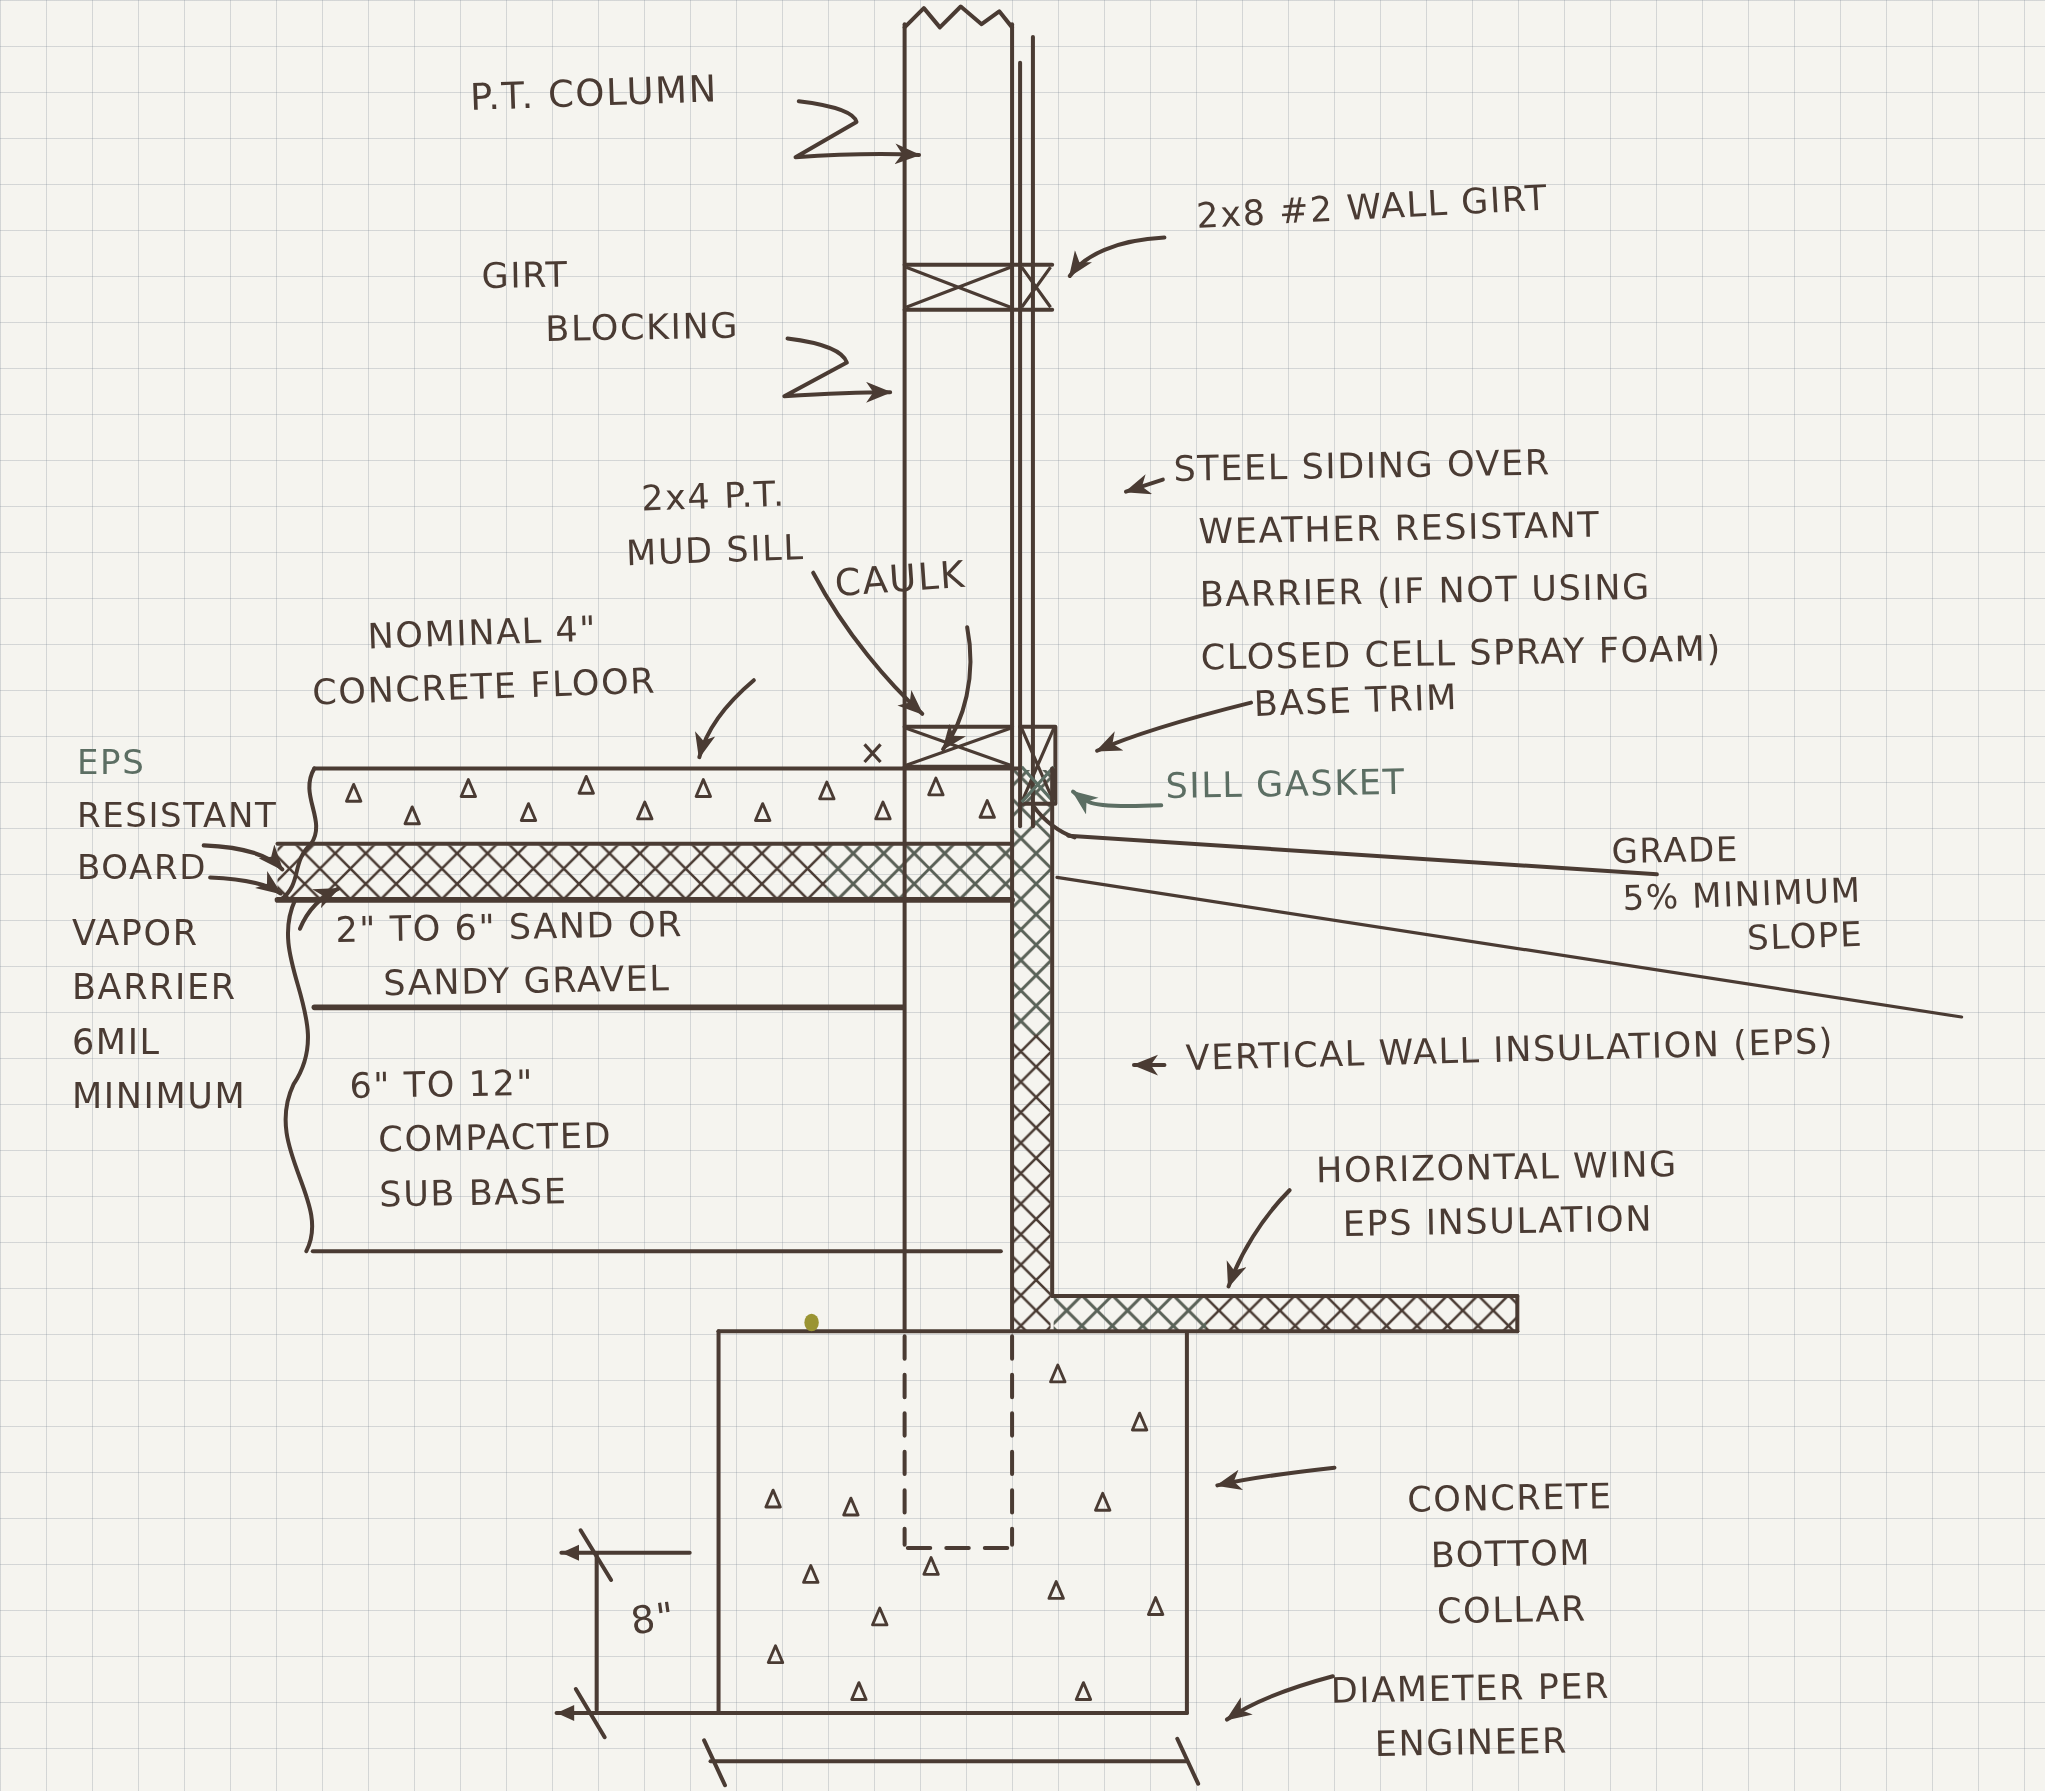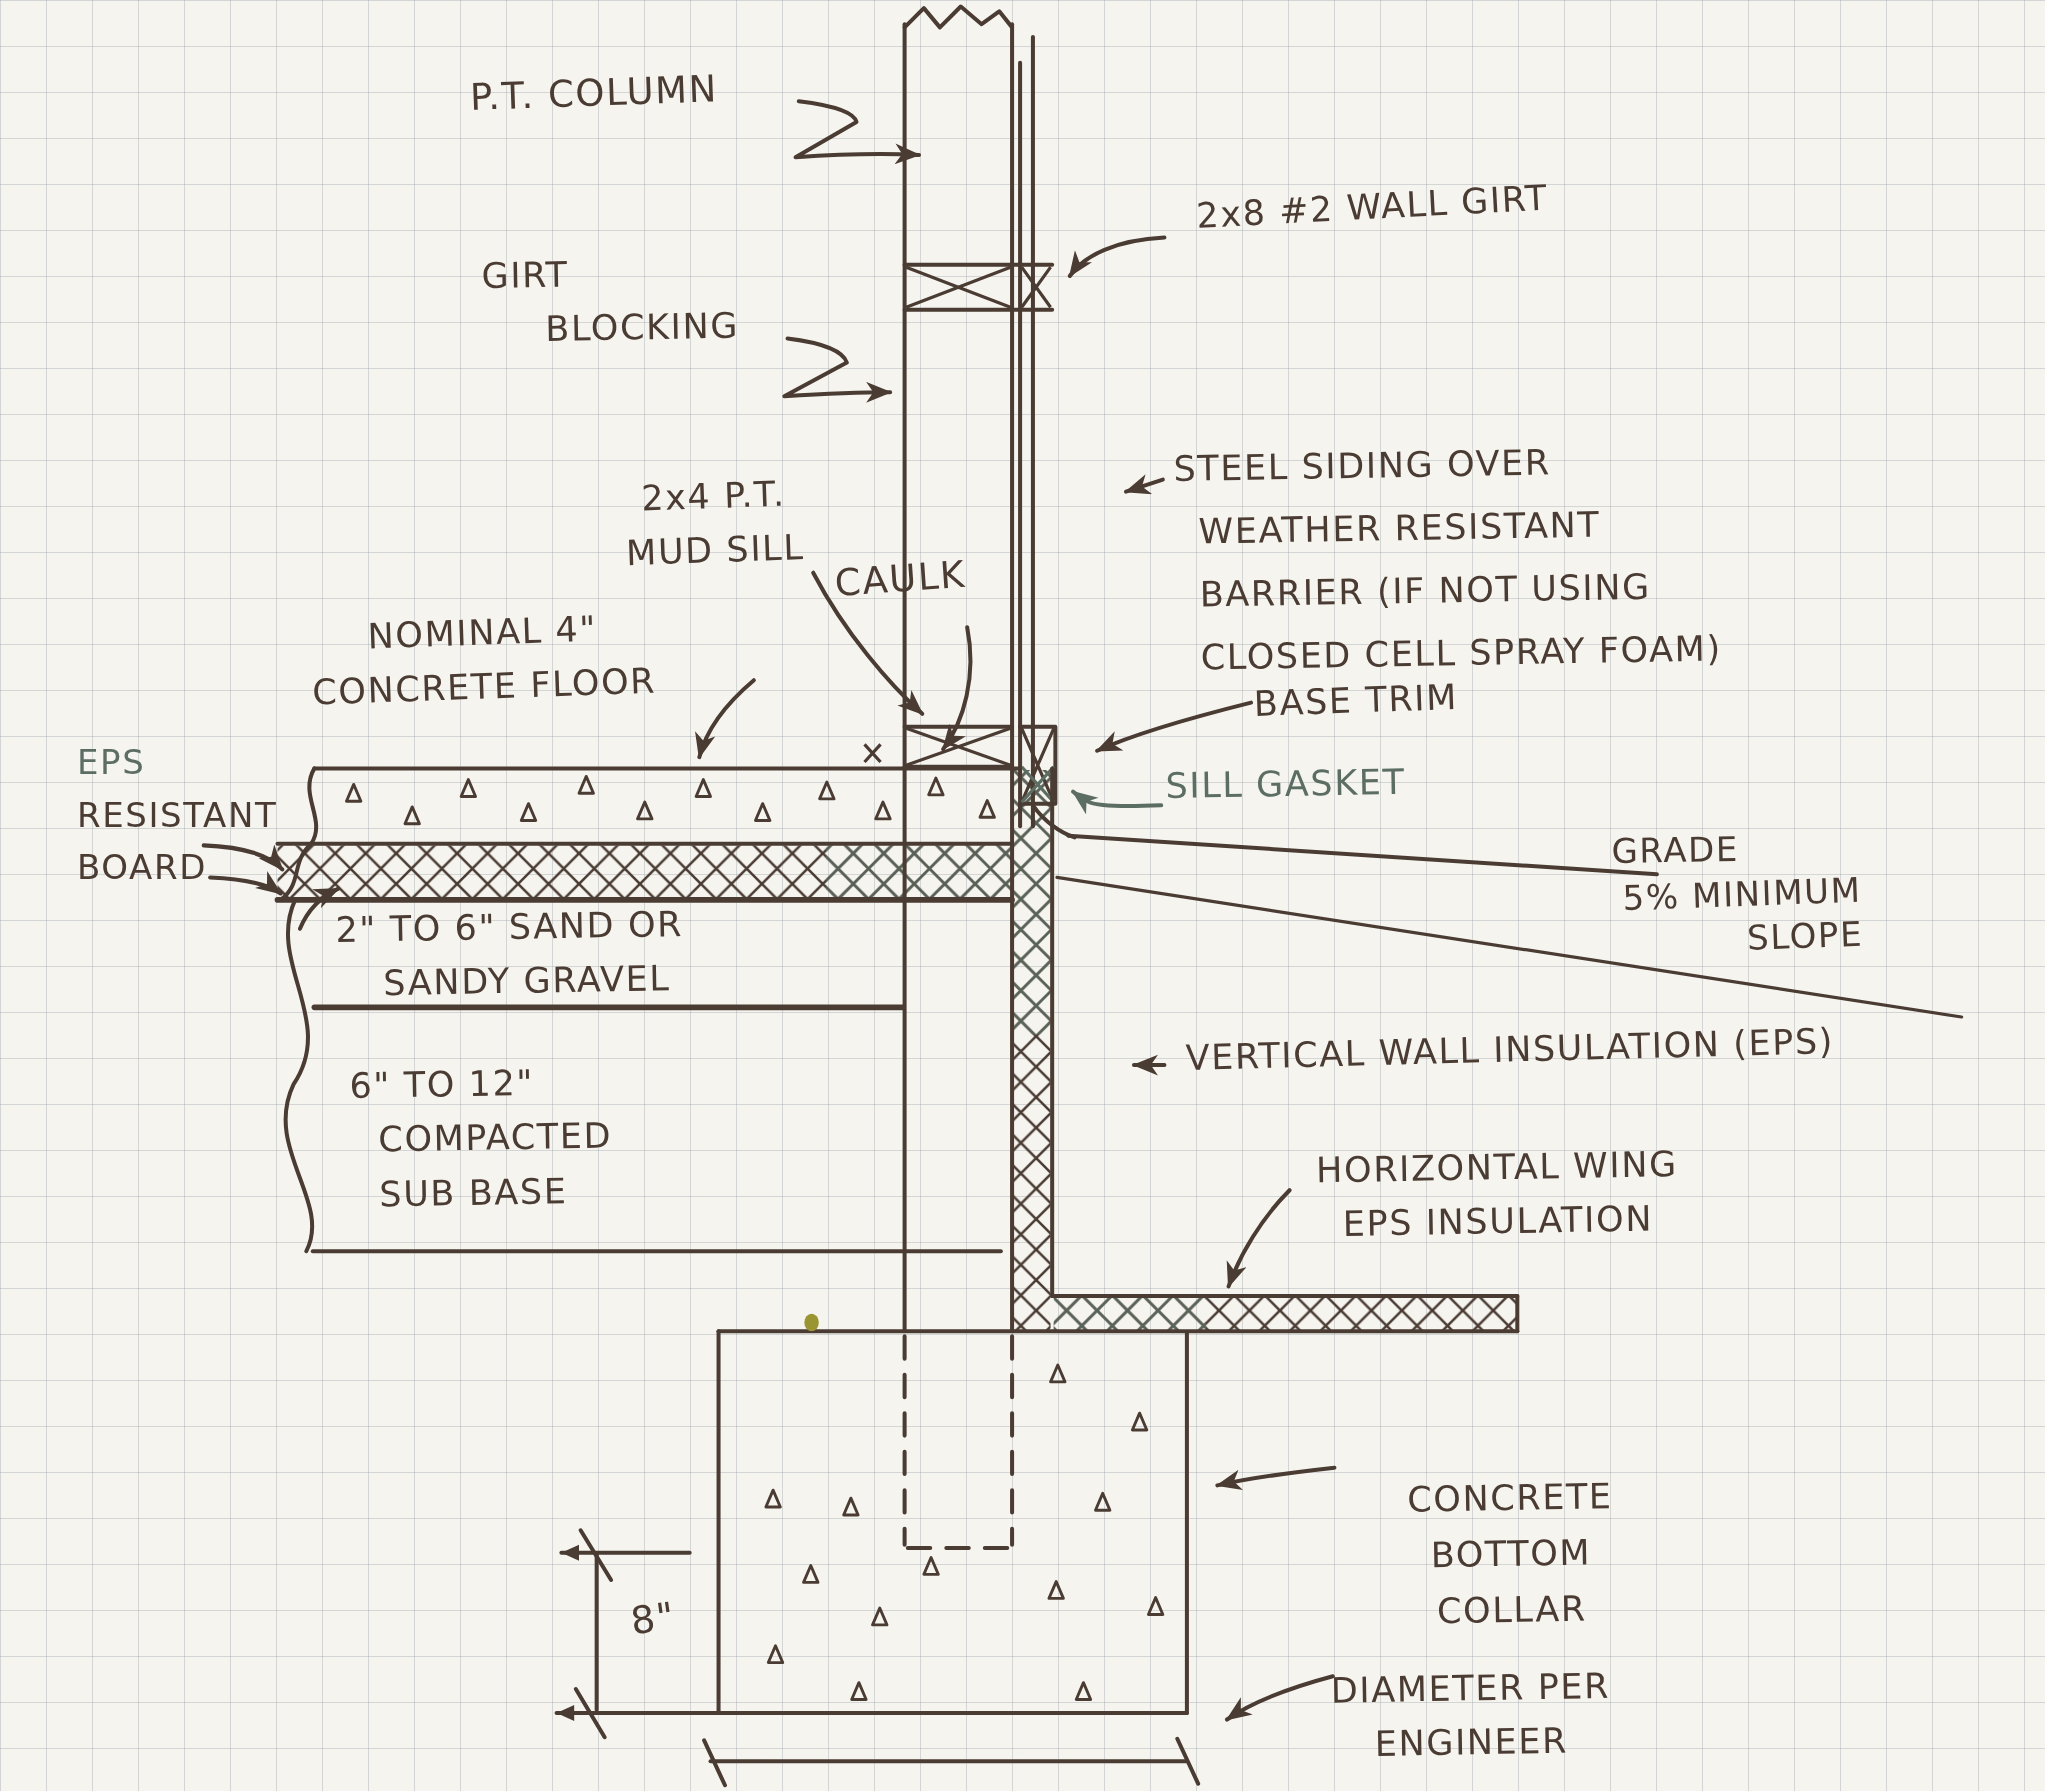--- a/index.html
+++ b/index.html
@@ -231,20 +231,24 @@
   <div class="lbl l-basetrim">BASE TRIM</div>
   <div class="lbl l-gasket greentxt">SILL GASKET</div>
   <div class="lbl l-mudsill">2x4 P.T.
 MUD SILL</div>
   <div class="lbl l-caulk">CAULK</div>
   <div class="lbl l-floor">NOMINAL 4"
 CONCRETE FLOOR</div>
   <div class="lbl l-eps"><span class="greentxt">EPS</span>
 <span>RESISTANT
 BOARD</span></div>
+  <div class="lbl l-vapor">VAPOR
+BARRIER
+6MIL
+MINIMUM</div>
   <div class="lbl l-sand">2" TO 6" SAND OR
 SANDY GRAVEL</div>
   <div class="lbl l-subbase">6" TO 12"
 COMPACTED
 SUB BASE</div>
   <div class="lbl l-grade">GRADE</div>
   <div class="lbl l-slope">5% MINIMUM
 SLOPE</div>
   <div class="lbl l-vert">VERTICAL WALL INSULATION (EPS)</div>
   <div class="lbl l-wing">HORIZONTAL WING

